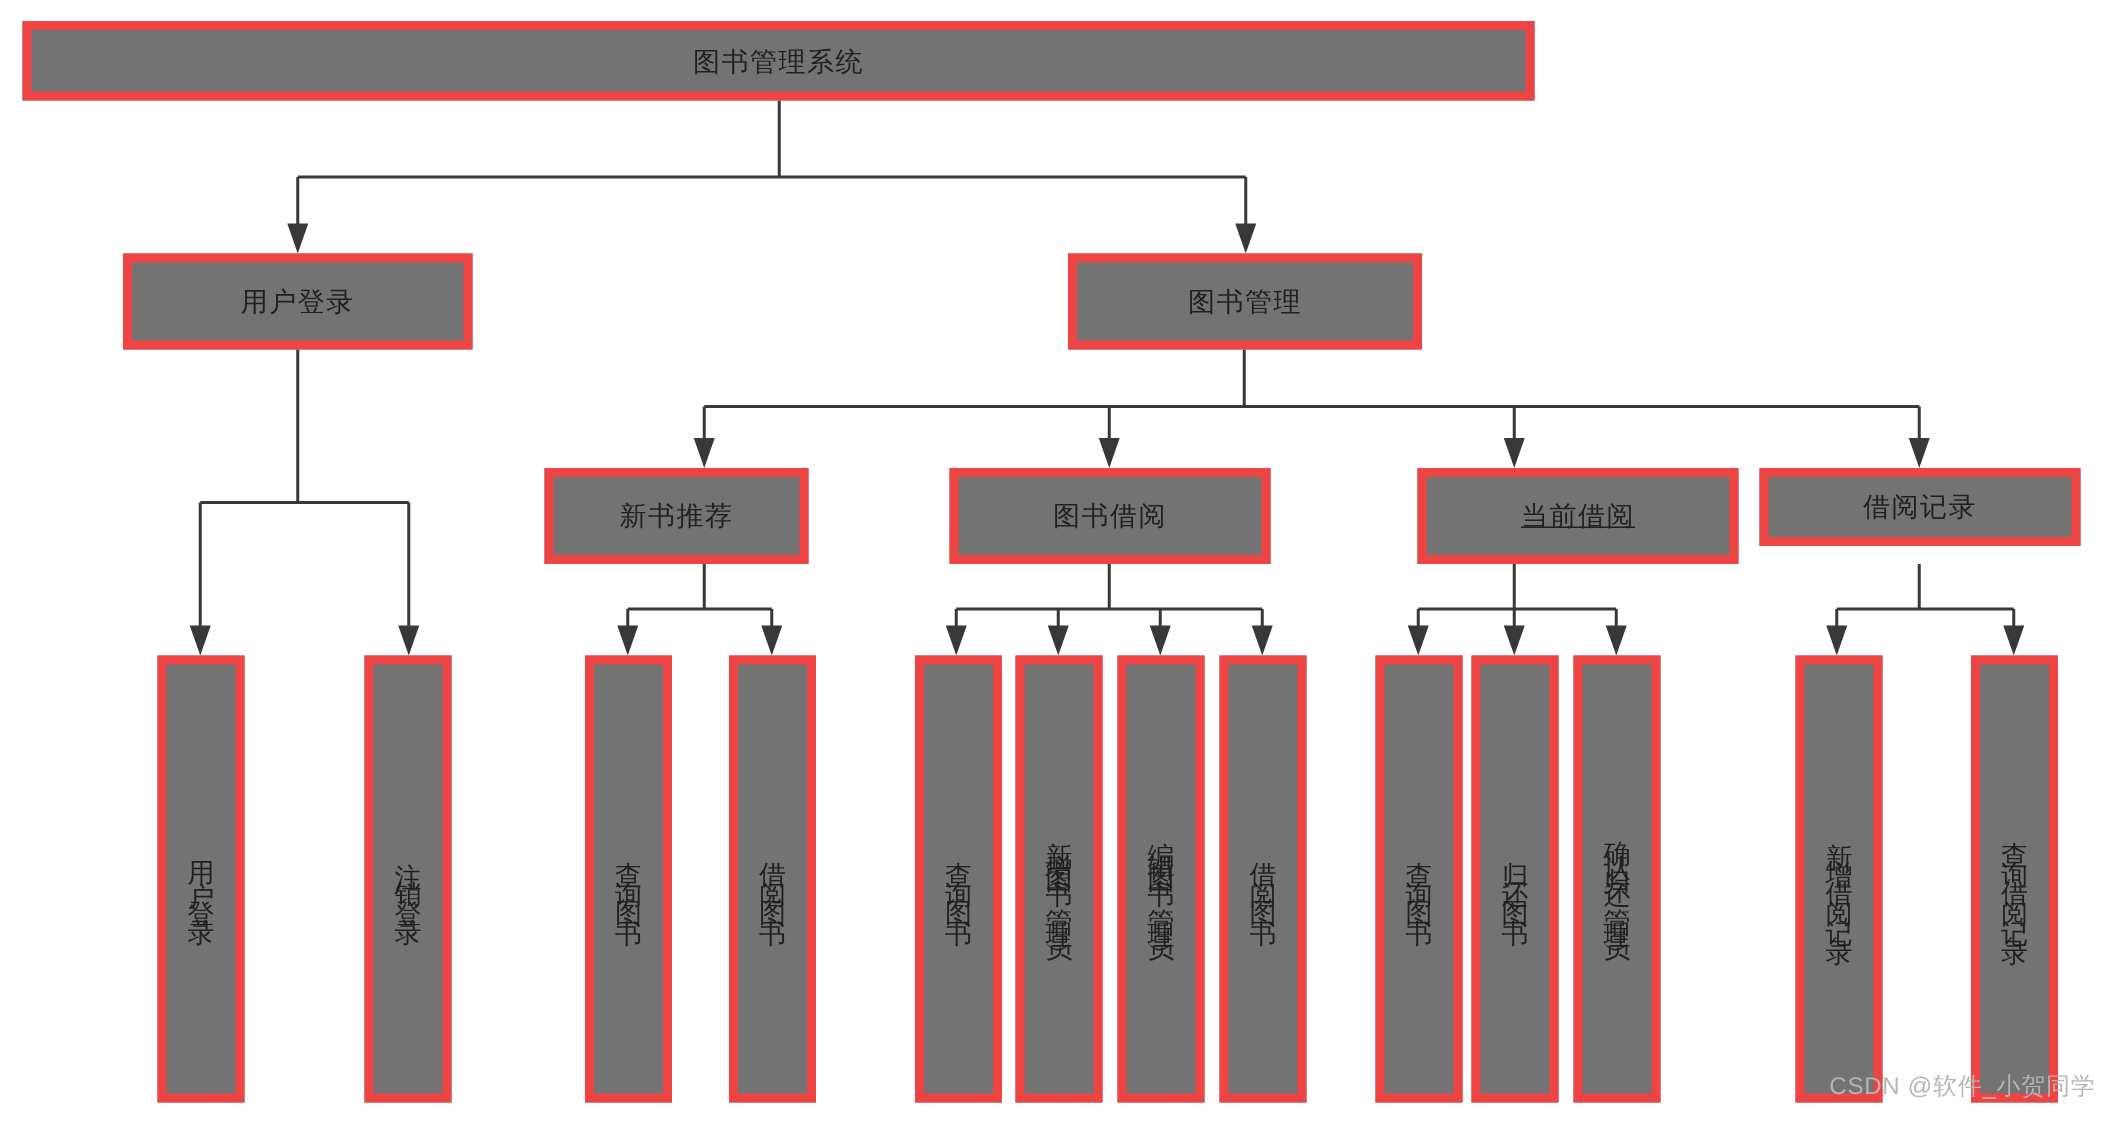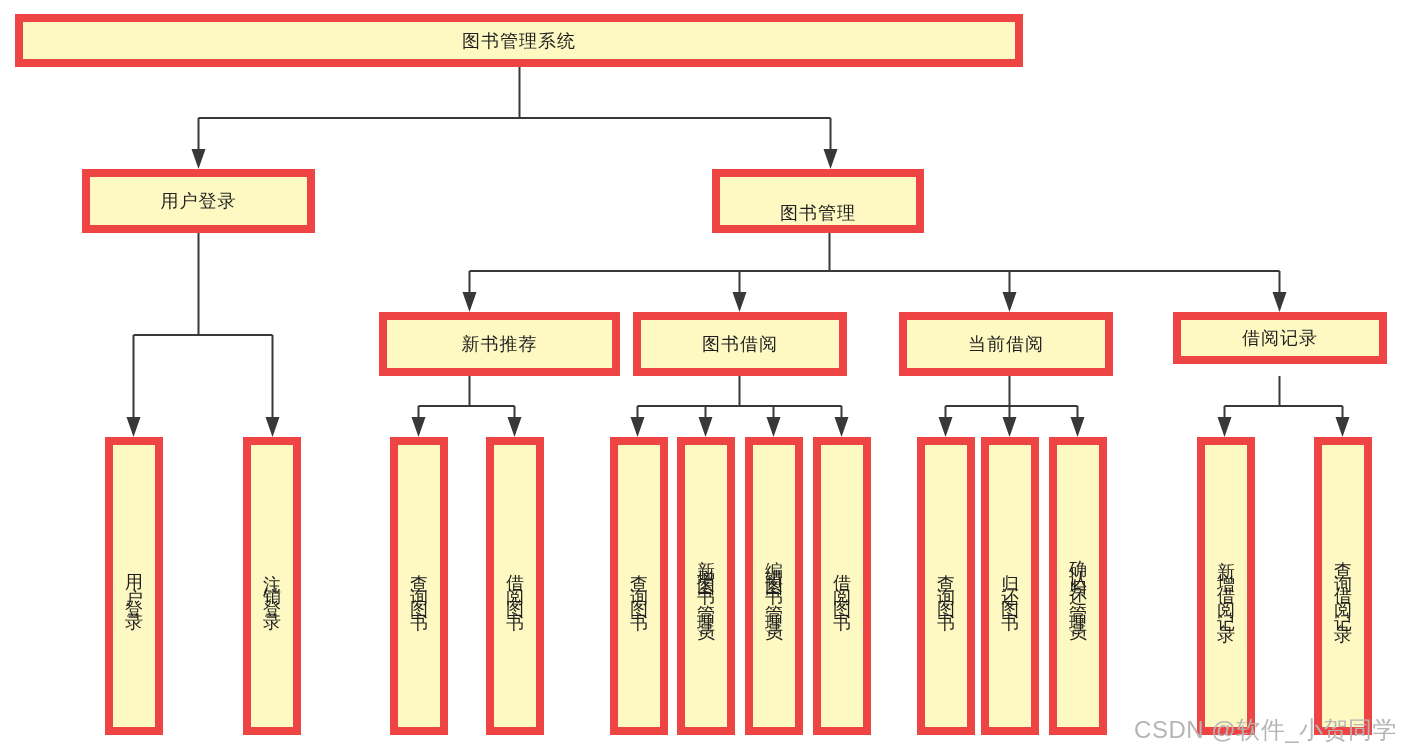--- a/index.html
+++ b/index.html
@@ -17,22 +17,22 @@
     color: #1f1f1f;
   }
   #connectors {
     position: absolute;
     left: 0; top: 0;
     z-index: 0;
   }
   .node {
     position: absolute;
     box-sizing: border-box;
-    border: 8px solid #ef4444;
-    background: #fef9c3;
+    border: 6px solid #ef4444;
+    background: #737373;
     display: flex;
     align-items: center;
     justify-content: center;
     z-index: 1;
     font-size: 18px;
     letter-spacing: 1px;
     white-space: nowrap;
   }
   .node.leaf {
     width: 58px;
@@ -46,21 +46,21 @@
     line-height: 1;
     display: block;
   }
   .vlabel.tight {
     letter-spacing: 0.5em;
   }
   #watermark {
     position: absolute;
     right: 8px;
     top: 714px;
-    font-size: 24px;
+    font-size: 16px;
     color: #b5b5b5;
     letter-spacing: 0.5px;
     z-index: 5;
     white-space: nowrap;
   }
 </style>
 </head>
 <body>
 
 <div id="canvas">
@@ -104,31 +104,31 @@
     </g>
   </svg>
 
   <div class="node" style="left:15px; top:14px; width:1008px; height:53px;">
     <span>图书管理系统</span>
   </div>
 
   <div class="node" style="left:82px; top:169px; width:233px; height:64px;">
     <span>用户登录</span>
   </div>
-  <div class="node" style="left:712px; top:169px; width:212px; height:64px;align-items:flex-end;">
+  <div class="node" style="left:712px; top:169px; width:236px; height:64px;">
     <span>图书管理</span>
   </div>
 
-  <div class="node" style="left:363px; top:312px; width:241px; height:64px;margin-left:16px;">
+  <div class="node" style="left:363px; top:312px; width:176px; height:64px;">
     <span>新书推荐</span>
   </div>
   <div class="node" style="left:633px; top:312px; width:214px; height:64px;align-items:center;">
     <span>图书借阅</span>
   </div>
-  <div class="node" style="left:899px; top:312px; width:214px; height:64px;">
+  <div class="node" style="left:945px; top:312px; width:214px; height:64px;text-decoration:underline;">
     <span>当前借阅</span>
   </div>
   <div class="node" style="left:1173px; top:312px; width:214px; height:52px;">
     <span>借阅记录</span>
   </div>
 
   <div class="node leaf" style="left:105px;">
     <span class="vlabel">用户登录</span>
   </div>
   <div class="node leaf" style="left:243px;">

